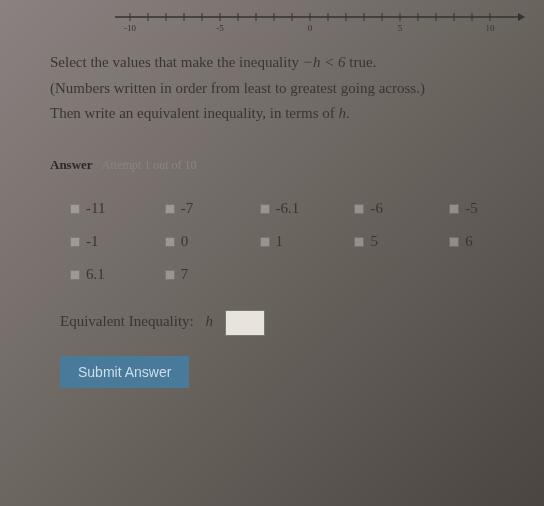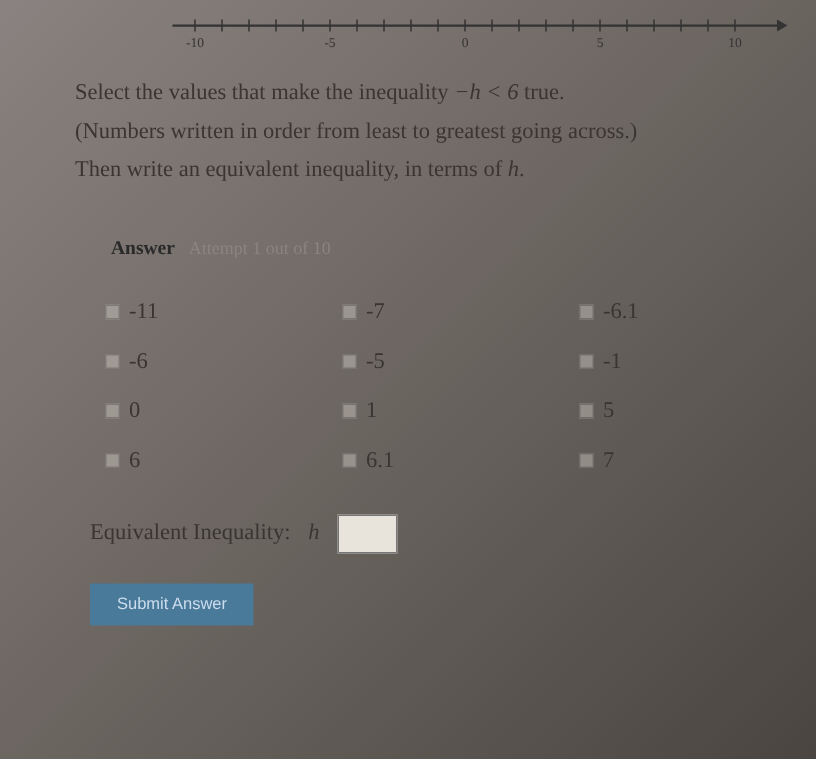--- a/index.html
+++ b/index.html
@@ -25,27 +25,26 @@
   .prompt {
     font-size: 15px;
     line-height: 1.7;
     color: #3a3530;
     margin-bottom: 30px;
   }
   .prompt .math { font-style: italic; }
   .answer-header {
     font-size: 13px;
     margin-bottom: 25px;
-    margin-left: 24px;
   }
   .answer-header .lbl { color: #2a2a2a; font-weight: bold; }
   .answer-header .attempt { color: #8a8580; margin-left: 6px; font-size: 12px; }
   .grid {
     display: grid;
-    grid-template-columns: 1fr 1fr 1fr;
+    grid-template-columns: 1fr 1fr 1fr 1fr 1fr;
     gap: 12px 40px;
     margin-bottom: 25px;
     padding: 0 10px 0 20px;
   }
   .opt {
     font-size: 15px;
     color: #3a3530;
     padding: 2px 0;
     cursor: pointer;
   }
@@ -72,21 +71,21 @@
     background: #e8e4dc;
     text-align: center;
     font-size: 14px;
     vertical-align: middle;
   }
   .submit {
     background: #4a7a9a;
     color: #cde;
     border: none;
     padding: 8px 18px;
-    font-size: 11px;
+    font-size: 14px;
     cursor: pointer;
     margin-left: 10px;
   }
 </style>
 </head>
 <body>
 
 <div class="page">
 
   <div class="numberline">

